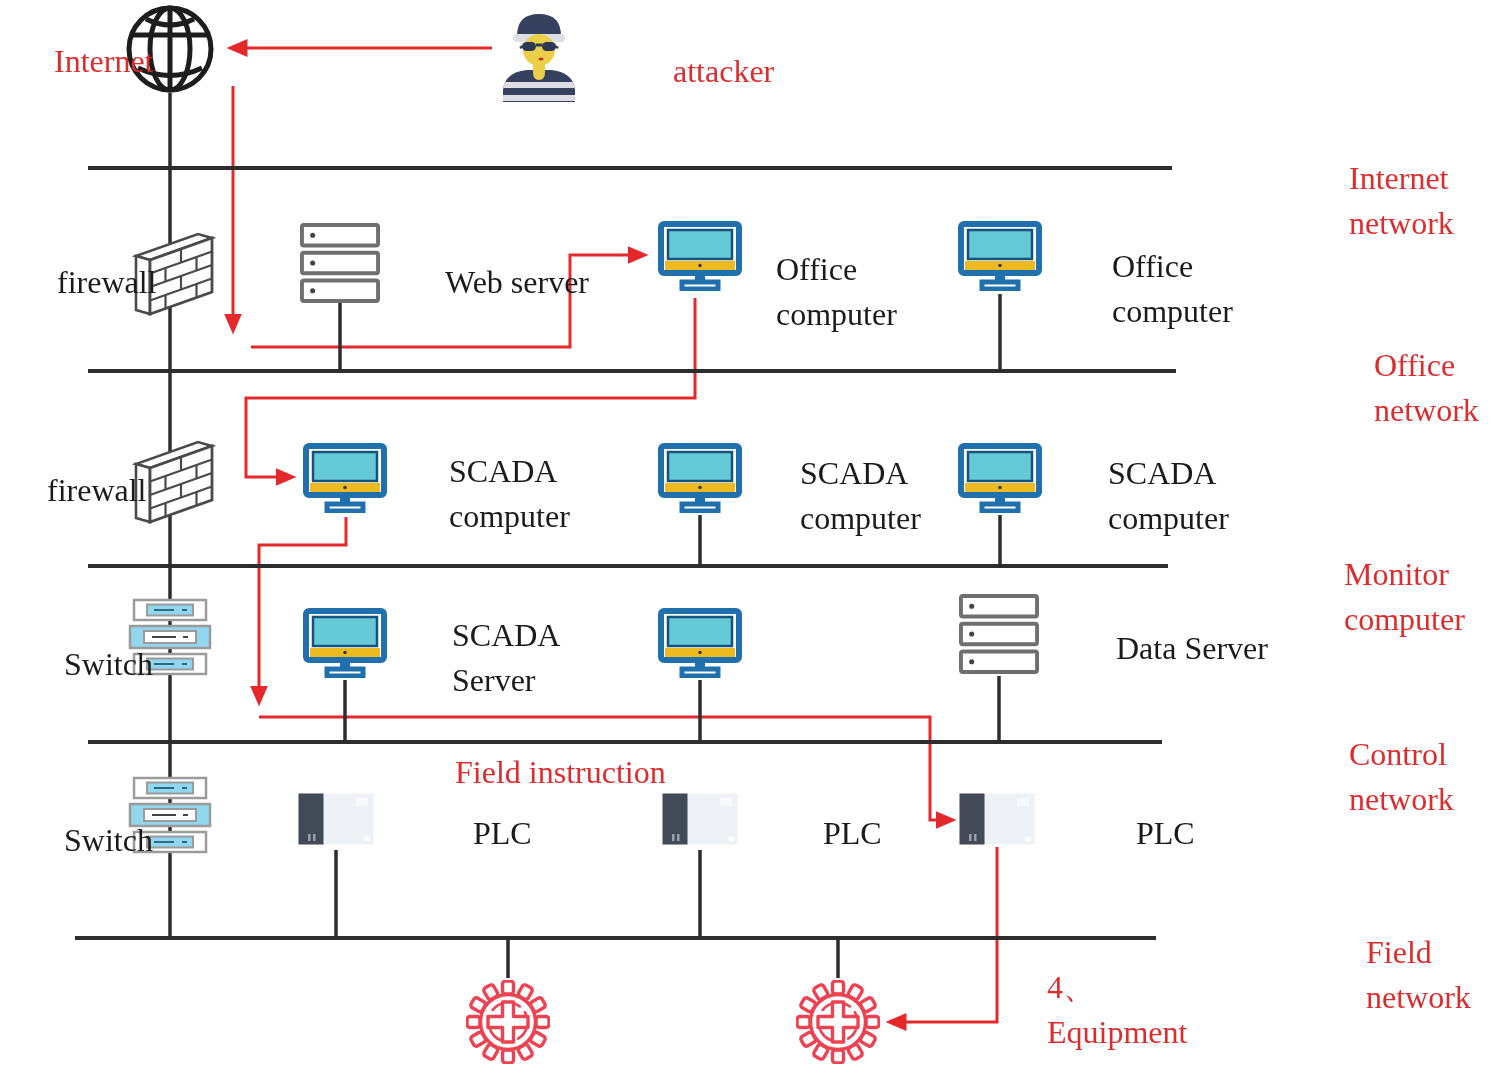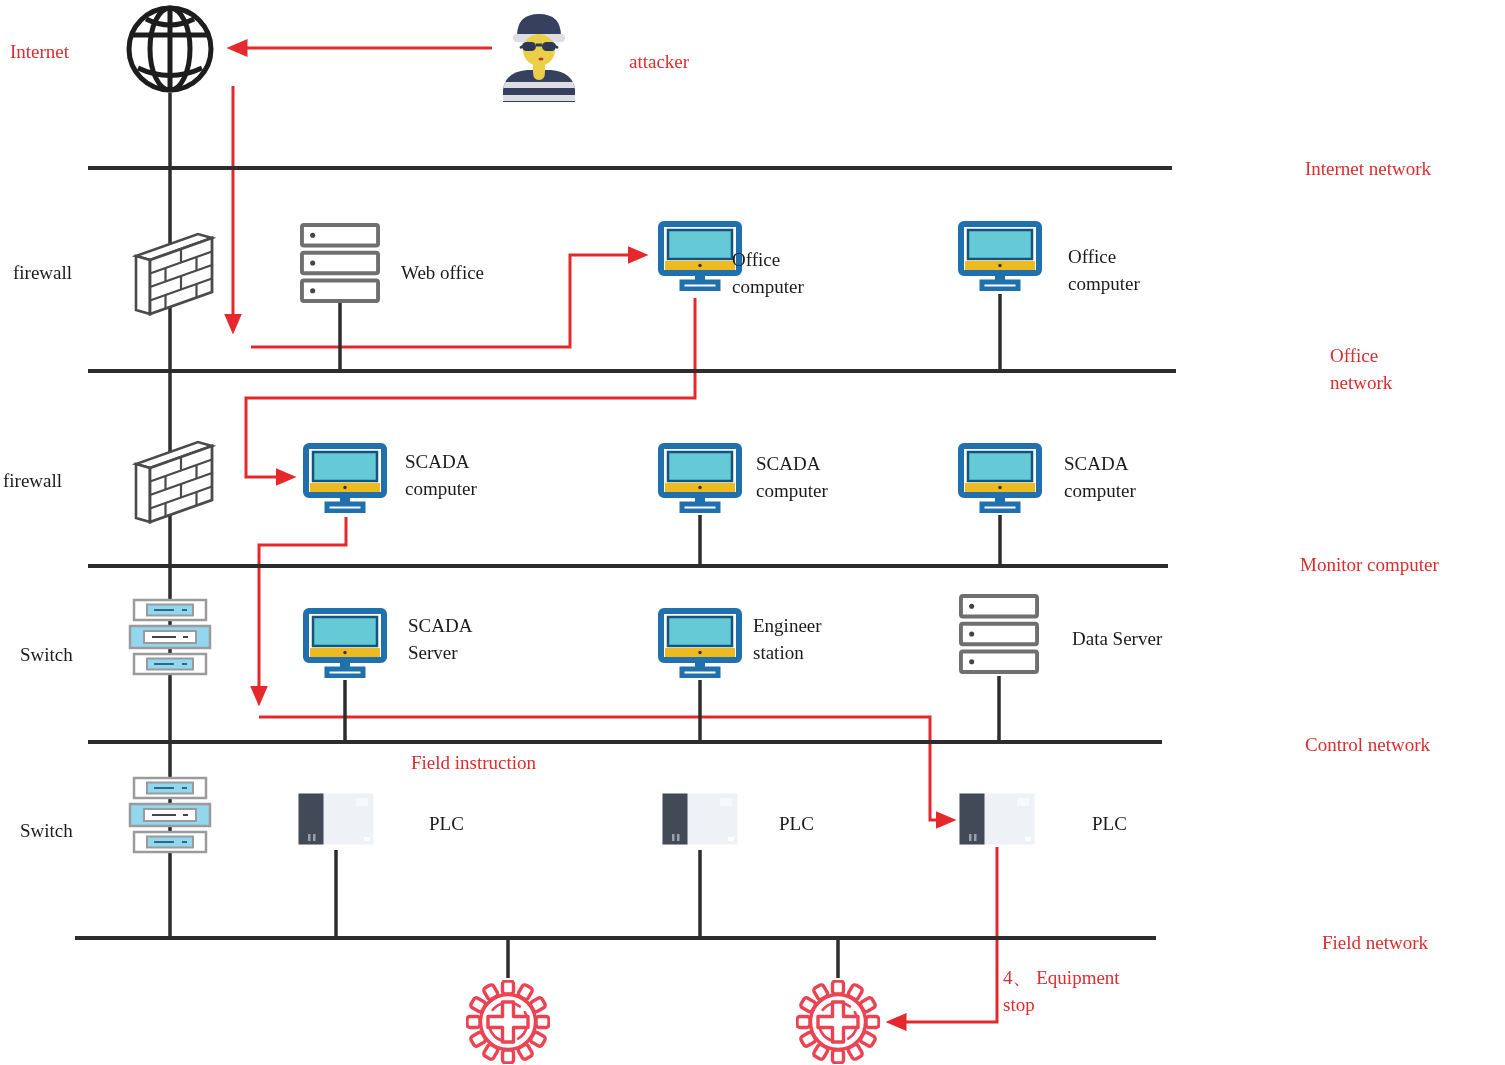--- a/index.html
+++ b/index.html
@@ -1,22 +1,22 @@
 <!DOCTYPE html>
 <html><head>
 <meta charset="utf-8">
 <style>
   html,body{margin:0;padding:0;background:#fff;}
   .canvas{position:relative;width:1505px;height:1065px;background:#fff;overflow:hidden;
           font-family:"Liberation Serif",serif;}
   .wiring{position:absolute;left:0;top:0;z-index:1;}
   .icon{position:absolute;z-index:2;line-height:0;}
   .icon svg{width:100%;height:100%;}
-  .lbl{position:absolute;z-index:3;font-size:19px;line-height:1.42;color:#1b1b1b;
-       white-space:pre-line;}
+  .lbl{position:absolute;z-index:3;font-size:32px;line-height:1.42;color:#1b1b1b;
+       white-space:pre-line;margin-left:44px;}
   .red{color:#dd2c2e;}
   .c{text-align:left;}
 </style>
 </head>
 <body>
 
 <div class="canvas">
 
   <svg width="0" height="0" style="position:absolute" aria-hidden="true">
     <defs>
@@ -240,33 +240,31 @@
   <div class="lbl red c" style="left:1330px;top:343px;width:122px">Office
 network</div>
   <div class="lbl red" style="left:1300px;top:552px">Monitor computer</div>
   <div class="lbl red" style="left:1305px;top:732px">Control network</div>
   <div class="lbl red" style="left:1322px;top:930px">Field network</div>
 
   <div class="lbl" style="left:13px;top:260px">firewall</div>
   <div class="lbl" style="left:3px;top:468px">firewall</div>
   <div class="lbl" style="left:20px;top:642px">Switch</div>
   <div class="lbl" style="left:20px;top:818px">Switch</div>
-  <div class="lbl" style="left:401px;top:260px">Web office</div>
+  <div class="lbl" style="left:401px;top:260px">Web server</div>
   <div class="lbl c" style="left:732px;top:247px;width:122px">Office
 computer</div>
   <div class="lbl c" style="left:1068px;top:244px;width:122px">Office
 computer</div>
   <div class="lbl c" style="left:405px;top:449px;width:122px">SCADA
 computer</div>
   <div class="lbl c" style="left:756px;top:451px;width:122px">SCADA
 computer</div>
   <div class="lbl c" style="left:1064px;top:451px;width:122px">SCADA
 computer</div>
   <div class="lbl c" style="left:408px;top:613px;width:122px">SCADA
 Server</div>
-  <div class="lbl c" style="left:753px;top:613px;width:122px">Engineer
-station</div>
   <div class="lbl" style="left:1072px;top:626px">Data Server</div>
   <div class="lbl c" style="left:429px;top:811px;width:76px">PLC</div>
   <div class="lbl c" style="left:779px;top:811px;width:76px">PLC</div>
   <div class="lbl c" style="left:1092px;top:811px;width:76px">PLC</div>
 
 </div>
 
 </body></html>

